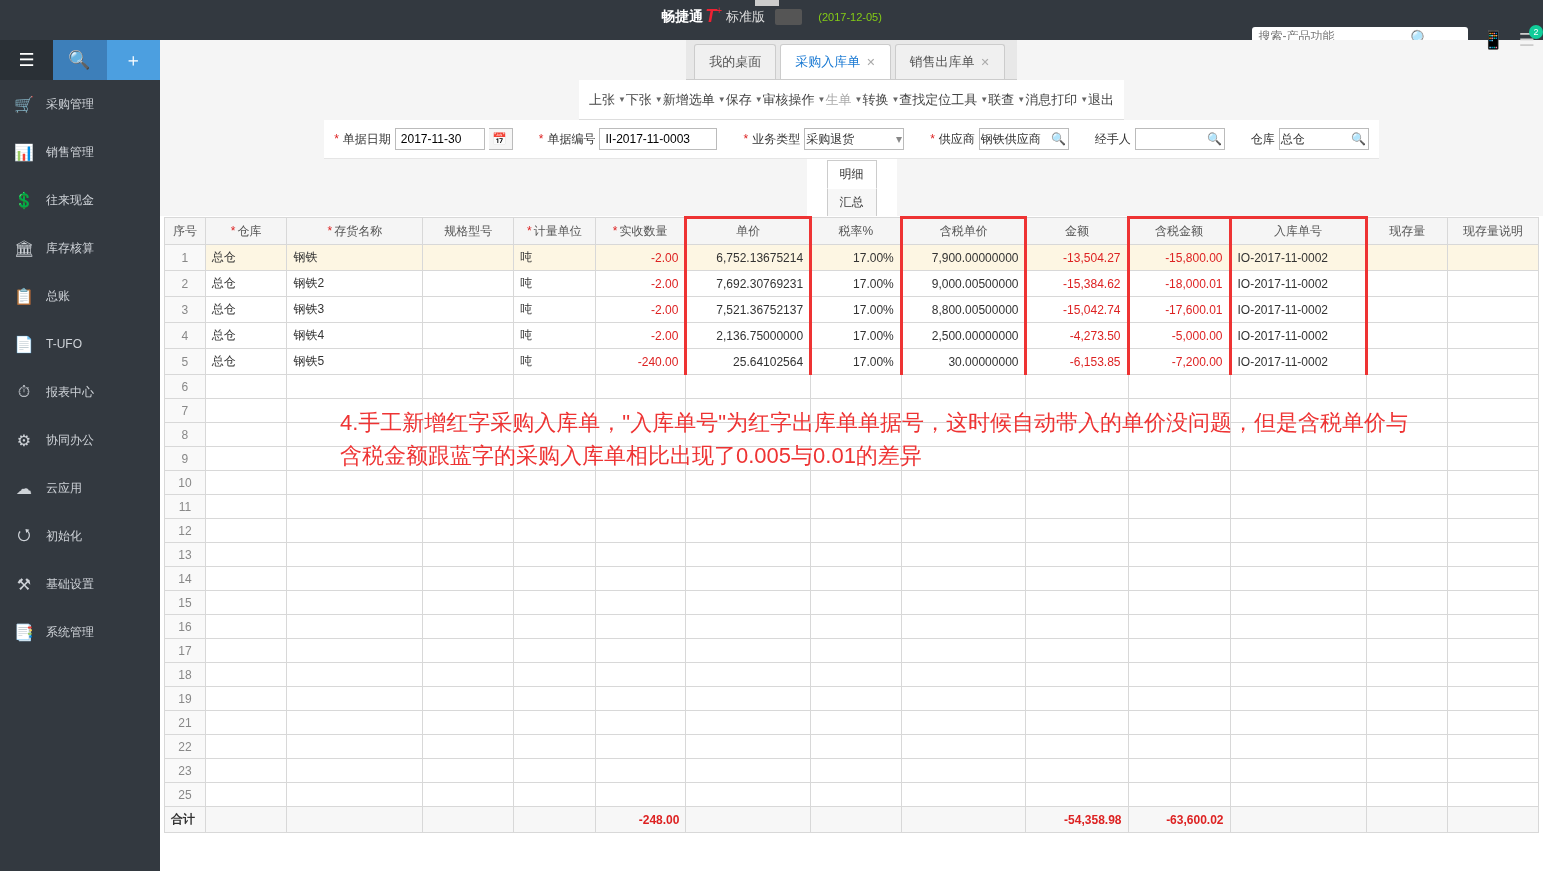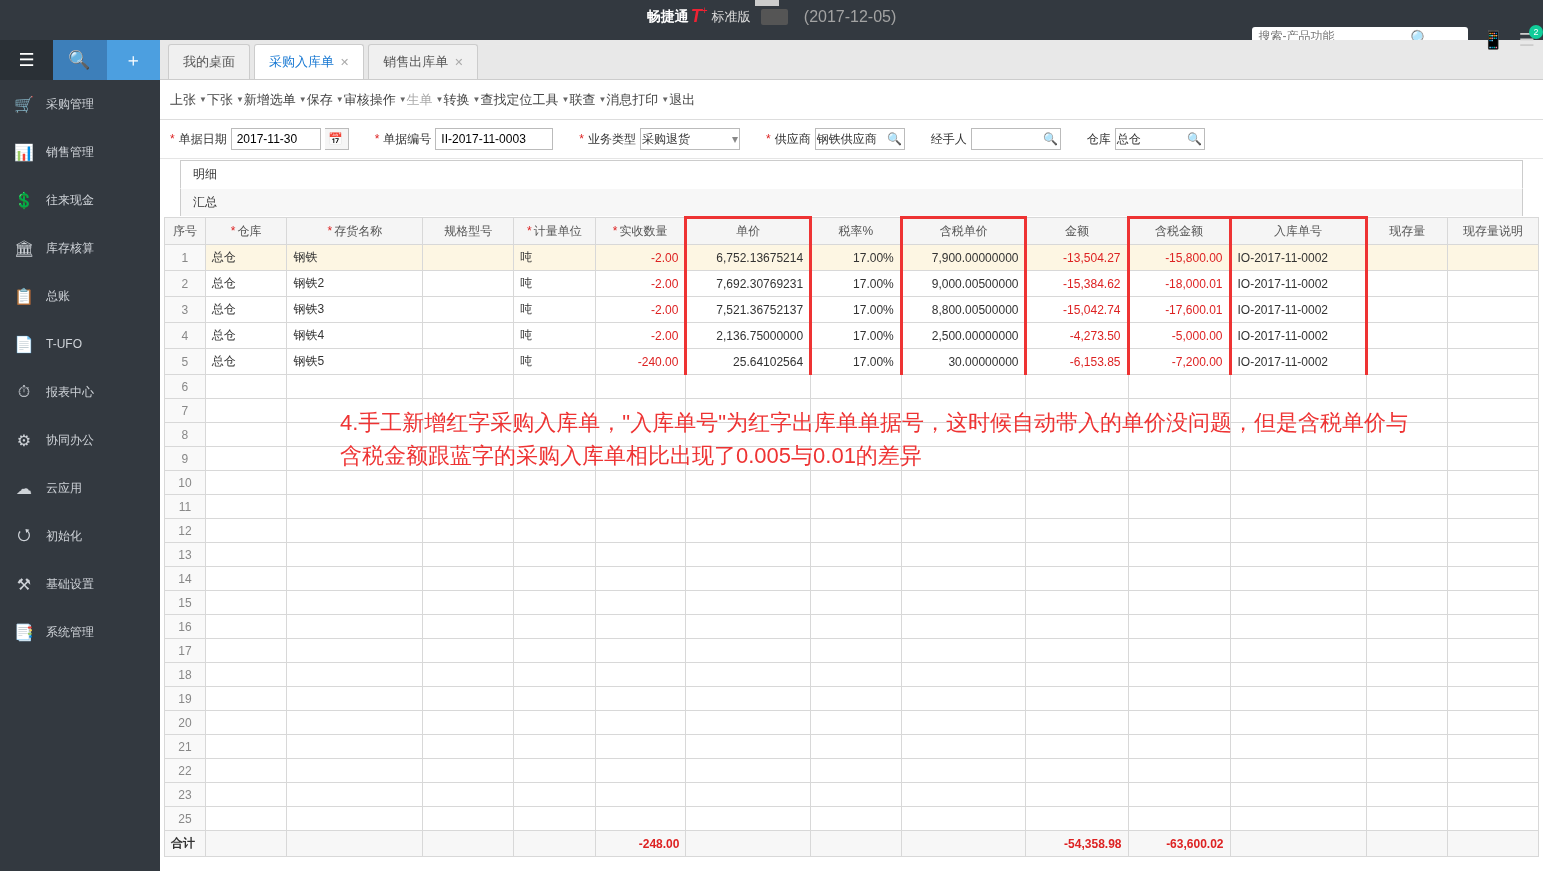--- a/index.html
+++ b/index.html
@@ -6,37 +6,37 @@
 body { font-family: "Microsoft YaHei", Arial, sans-serif; font-size: 12px; color: #333; background: #fff; overflow: hidden; }
 .top-bar { height: 40px; background: #333940; color: #ccc; display: flex; align-items: center; padding: 0 8px; flex-direction: column; }
 .hamburger-icon { width: 24px; height: 16px; display: flex; flex-direction: column; justify-content: space-between; margin-right: 10px; cursor: pointer; }
 .hamburger-icon span { display: block; height: 2px; background: #ccc; }
 .brand { display: flex; align-items: center; font-size: 14px; }
 .brand .logo-text { color: #fff; font-weight: bold; margin-right: 2px; }
 .brand .logo-t { color: #e23; font-weight: bold; font-style: italic; font-size: 18px; }
 .brand .logo-plus { color: #e23; font-size: 10px; position: relative; top: -6px; }
 .brand .edition { color: #ddd; margin-left: 4px; font-size: 13px; }
 .brand .company { background: #555; color: #aaa; padding: 2px 6px; margin-left: 10px; border-radius: 2px; font-size: 11px; }
-.brand .date { color: #a3a3a3; margin-left: 16px; font-size: 16px; }
+.brand .date { color: #84cc16; margin-left: 16px; font-size: 11px; }
 .top-right { margin-left: auto; display: flex; align-items: center; gap: 14px; }
 .search-box { display: flex; align-items: flex-start; background: #fff; border-radius: 3px; padding: 2px 6px; height: 26px; width: 216px; gap: 12px; }
 .search-box input { border: none; outline: none; font-size: 12px; width: 140px; }
 .search-box .search-icn { font-size: 16px; color: #666; }
 .top-icn { color: #ccc; font-size: 18px; cursor: pointer; position: relative; }
 .badge { position: absolute; top: -4px; right: -8px; background: #1c9; color: #fff; border-radius: 50%; width: 14px; height: 14px; font-size: 9px; display: flex; align-items: center; justify-content: center; }
 .layout { display: flex; height: calc(100vh - 40px); }
 .sidebar { width: 160px; background: #333940; color: #bbb; flex-shrink: 0; }
 .sidebar-top { display: flex; height: 40px; }
 .sidebar-top > div { flex: 1; display: flex; align-items: center; justify-content: center; cursor: pointer; font-size: 18px; }
 .sidebar-top .s1 { background: #2a3036; color: #fff; }
 .sidebar-top .s2 { background: #3d7fba; color: #fff; }
 .sidebar-top .s3 { background: #4c9fe0; color: #fff; }
 .sidebar-item { display: flex; align-items: center; height: 48px; padding: 0 14px; cursor: pointer; gap: 12px; color: #cfd3d8; }
 .sidebar-item .icn { width: 20px; text-align: center; font-size: 16px; }
-.main { flex: 1; display: flex; flex-direction: column; background: #f5f5f5; overflow: hidden; }
+.main { flex: 1; display: flex; flex-direction: column; background: #f5f5f5; overflow: hidden; align-items: center; }
 .tabs-bar { height: 40px; background: #e8e8e8; display: flex; align-items: flex-end; padding: 0 8px; border-bottom: 1px solid #ccc; }
 .tab { padding: 8px 14px; border: 1px solid #ccc; border-bottom: none; background: #f0f0f0; margin-right: 4px; border-radius: 3px 3px 0 0; cursor: pointer; display: flex; align-items: center; gap: 6px; font-size: 13px; color: #555; }
 .tab.active { background: #fff; color: #1677d2; }
 .tab .close { color: #aaa; font-size: 11px; }
 .toolbar { height: 40px; background: #fff; border-bottom: 1px solid #ddd; display: flex; align-items: center; padding: 0 10px; font-size: 13px; color: #444; }
 .toolbar .tb-item { cursor: pointer; display: flex; align-items: center; gap: 2px; }
 .toolbar .tb-item.dim { color: #aaa; }
 .caret { font-size: 8px; color: #666; margin-left: 1px; }
 .form-bar { background: #fff; padding: 8px 10px; display: flex; align-items: center; gap: 26px; font-size: 12px; border-bottom: 1px solid #e5e5e5; flex-wrap: wrap; }
 .form-field { display: flex; align-items: center; gap: 4px; }
@@ -566,36 +566,20 @@
               <td></td>
               <td></td>
               <td></td>
               <td></td>
               <td></td>
               <td></td>
               <td></td>
               <td></td>
             </tr>
             <tr>
-              <td class="seq">20</td>
-              <td></td>
-              <td></td>
-              <td></td>
-              <td></td>
-              <td></td>
-              <td></td>
-              <td></td>
-              <td></td>
-              <td></td>
-              <td></td>
-              <td></td>
-              <td></td>
-              <td></td>
-            </tr>
-            <tr>
               <td class="seq">21</td>
               <td></td>
               <td></td>
               <td></td>
               <td></td>
               <td></td>
               <td></td>
               <td></td>
               <td></td>
               <td></td>

